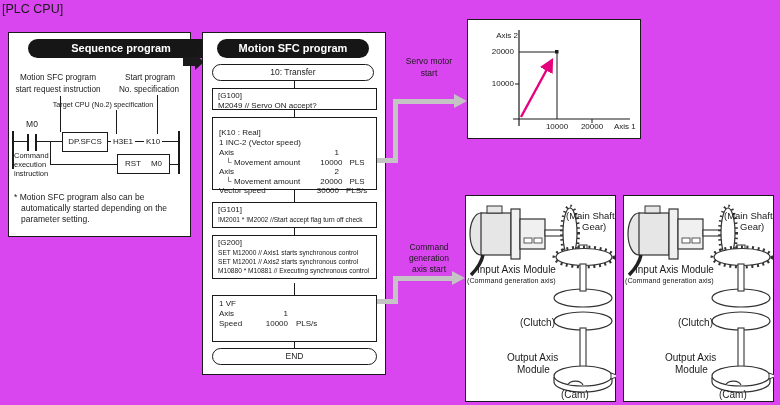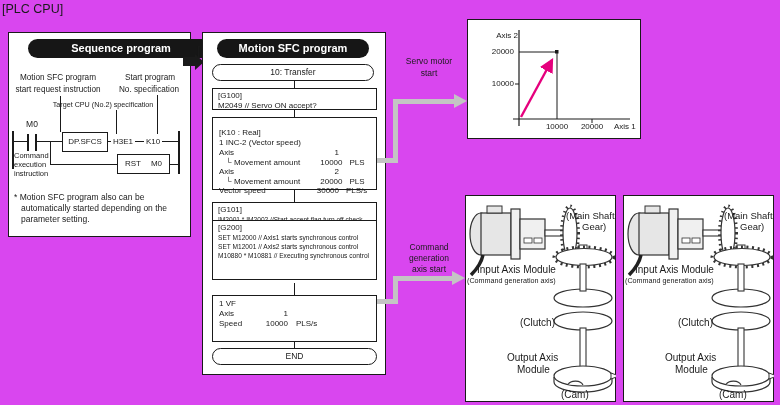--- a/index.html
+++ b/index.html
@@ -127,21 +127,21 @@
         <span class="rv">30000</span>
         <span class="ru">PLS/s</span>
     </div>
   </div>
 
   <div class="sfc" style="left:212px;top:202px;width:165px;height:26px;">
     <div class="t">[G101]</div>
     <div class="c">!M2001 * !M2002 //Start accept flag turn off check</div>
   </div>
 
-  <div class="sfc" style="left:212px;top:220px;width:165px;height:60px;">
+  <div class="sfc" style="left:212px;top:235px;width:165px;height:44px;">
     <div class="t">[G200]</div>
     <div class="c">SET M12000   // Axis1 starts synchronous control</div>
     <div class="c">SET M12001   // Axis2 starts synchronous control</div>
     <div class="c">M10880 * M10881 // Executing synchronous control</div>
   </div>
 
   <div class="sfc k201" style="left:212px;top:295px;width:165px;height:47px;padding:3px 0;">
     <div class="t" style="padding-left:6px;">1  VF</div>
     <div class="row">
       <span class="rn">Axis</span>

